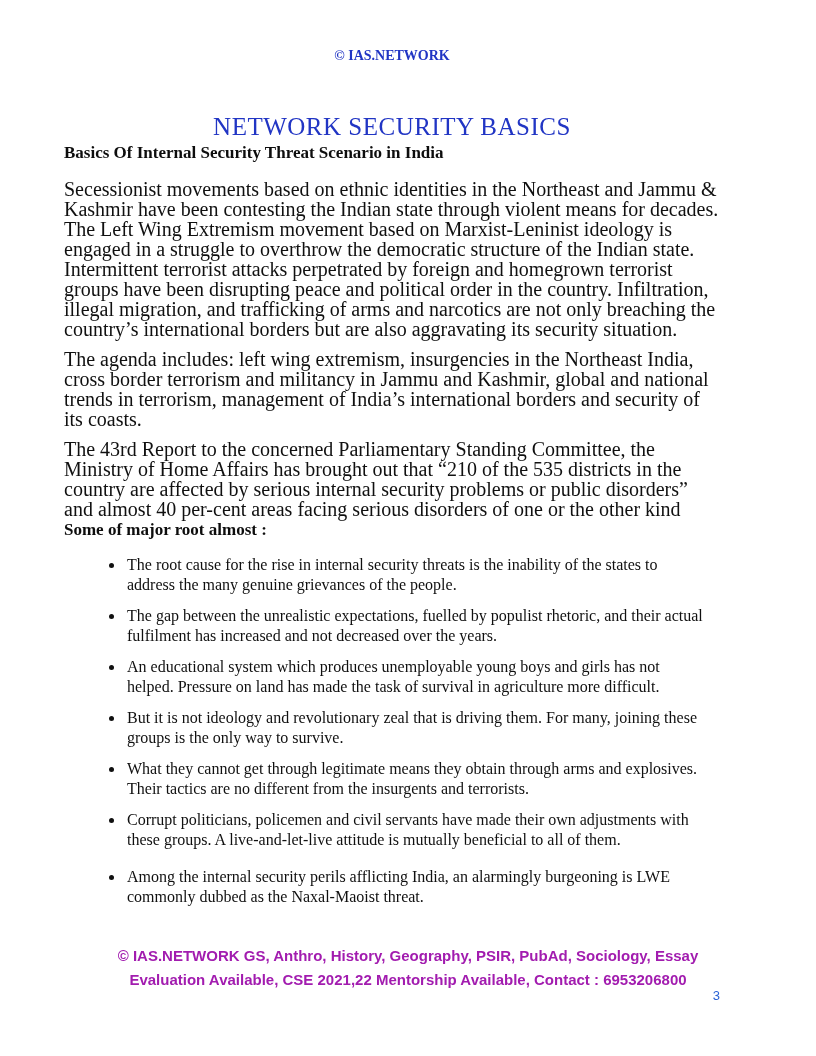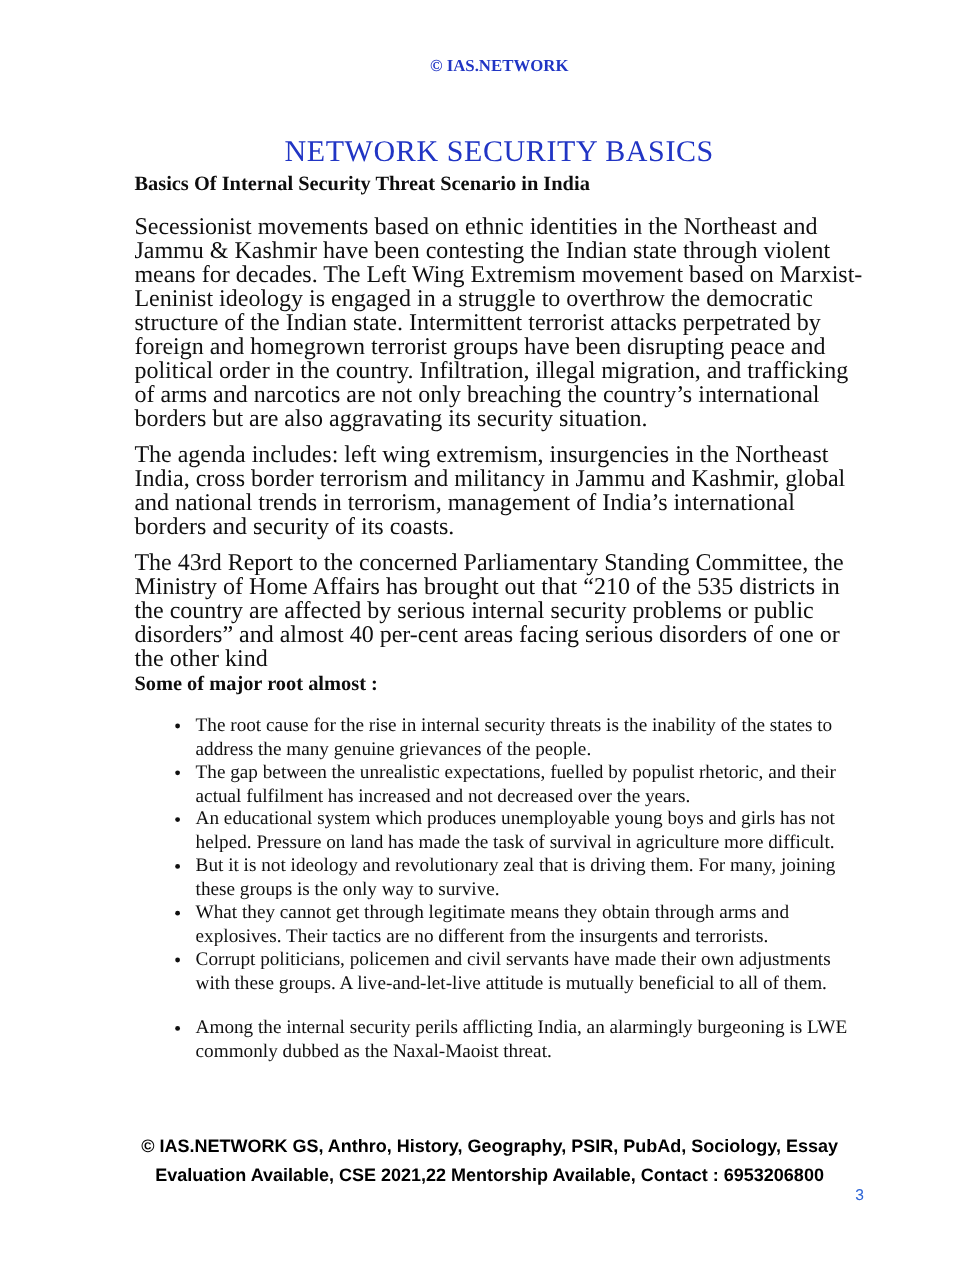--- a/index.html
+++ b/index.html
@@ -11,21 +11,21 @@
     width: 816px;
     height: 1056px;
     font-family: "Liberation Serif", serif;
     color: #101010;
   }
   .page {
     position: relative;
     box-sizing: border-box;
     width: 816px;
     height: 1056px;
-    padding: 48px 96px 0 112px;
+    padding: 48px 96px 0 64px;
     background: #ffffff;
     overflow: hidden;
   }
   .brand {
     text-align: center;
     color: #2135c4;
     font-weight: bold;
     font-size: 14px;
     line-height: 16px;
   }
@@ -53,33 +53,33 @@
     line-height: 20px;
     margin: 10px 0 0 0;
   }
   p.body-para.first { margin-top: 15px; }
   ul.bullet-list {
     margin: 14px 0 0 0;
     padding-left: 49px;
     font-size: 16px;
     line-height: 19.5px;
   }
-  ul.bullet-list li { margin: 0; padding-left: 2px; }
+  ul.bullet-list li { margin: 12px; padding-left: 2px; }
   ul.bullet-list.challenges { margin-top: 18px; }
   .footer {
     position: absolute;
     top: 944px;
     left: 96px;
     right: 96px;
     text-align: center;
     font-family: "Liberation Sans", sans-serif;
     font-weight: bold;
     font-size: 15px;
     line-height: 24px;
-    color: #000000;
+    color: #a21caf;
   }
   .page-number {
     position: absolute;
     top: 988px;
     right: 96px;
     font-family: "Liberation Sans", sans-serif;
     font-size: 13px;
     color: #2b63d6;
   }
 </style>

